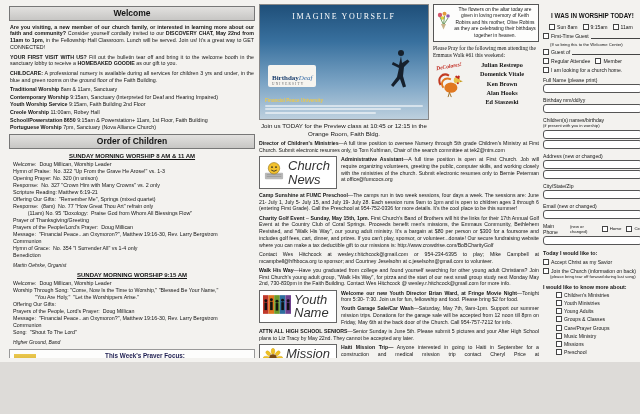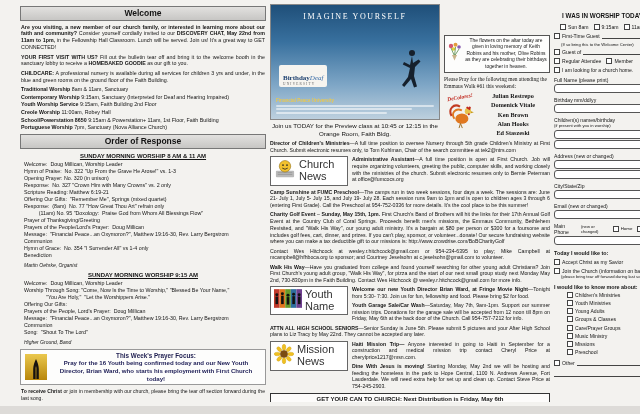--- a/index.html
+++ b/index.html
@@ -1,17 +1,17 @@
 <!DOCTYPE html>
 <html><head>
 <meta charset="utf-8">
 <style>
   html,body{margin:0;padding:0;background:#dddbd8;}
-  .page{width:640px;height:406px;box-sizing:border-box;background:#f3f2ef;color:#141414;
-        display:flex;gap:4px;padding:4px 20px;overflow:hidden;
+  .page{width:640px;height:362px;box-sizing:border-box;background:#f3f2ef;color:#141414;
+        display:flex;gap:4px;padding:4px 9px;overflow:hidden;
         font-family:"Liberation Sans",sans-serif;}
   .col{flex:none;overflow:hidden;}
   .col-left{width:246px;}
   .col-mid{width:280px;}
   .col-right{width:99px;padding-top:4px;box-sizing:border-box;}
 
   
   .sec-hd{background:linear-gradient(#e2e1df,#c7c6c4);border:1px solid #777;
           font-weight:bold;font-size:8.5px;text-align:center;padding:1px 0 2px;margin:2px 0;}
   .bp{font-size:5.3px;line-height:1.3;text-align:justify;margin:2.5px 1px;}
@@ -22,21 +22,21 @@
   .prayer-box{border:1px solid #999;background:#fdfdfc;display:flex;gap:4px;padding:2px 4px;
               margin:4px 0 2px;align-items:center;}
   .pray-ic{width:22px;height:26px;flex:none;background:linear-gradient(#eac84e,#b8860b);
            display:flex;align-items:flex-end;justify-content:center;}
   .prayer-tx{flex:1;text-align:center;}
   .prayer-title{font-weight:bold;font-size:6.3px;color:#1d1d4f;}
   .prayer-body{font-weight:bold;font-size:6.1px;color:#23235a;line-height:1.3;}
   .receive{font-size:5.1px;}
 
   
-  .mid-top{display:flex;gap:4px;align-items:flex-end;}
+  .mid-top{display:flex;gap:4px;}
   .ad{width:170px;height:116px;flex:none;position:relative;border:1px solid #888;box-sizing:border-box;
       background:linear-gradient(180deg,#1f4f79 0%,#38709e 32%,#7ea6c6 70%,#bdd0de 100%);
       color:#fff;text-align:center;font-family:"Liberation Serif",serif;padding-top:7px;}
   .ad-l1{font-size:8px;letter-spacing:1.6px;}
   .ad-l2{font-size:16px;letter-spacing:1px;}
   .ad-logo{position:absolute;left:8px;top:60px;background:#f6f4ef;border-radius:2px;
            padding:2px 4px 1px;color:#1c3f6e;text-align:left;line-height:1;}
   .ad-f1{font-size:7px;font-weight:bold;}
   .ad-f2{font-size:7px;font-style:italic;color:#3a6ea8;}
   .ad-univ{font-size:3.4px;letter-spacing:1.2px;color:#666;}
@@ -52,21 +52,21 @@
   .emmaus-intro{font-size:5.4px;line-height:1.3;}
   .emmaus-row{display:flex;align-items:center;margin-top:1px;}
   .decolores{color:#c0281e;font-style:italic;font-weight:bold;font-size:5.5px;
              transform:rotate(-10deg);display:block;text-align:center;}
   .names{flex:1;text-align:center;font-weight:bold;font-size:6.2px;line-height:1.5;}
   .ad-caption{width:170px;font-size:6.2px;text-align:center;margin-top:2px;line-height:1.25;}
   .mp{font-size:5.2px;line-height:1.3;text-align:justify;margin:2.5px 0;}
   .news-row{display:flex;gap:4px;margin:2.5px 0;align-items:flex-start;}
   .news-box{width:78px;flex:none;border:1px solid #666;background:#fff;display:flex;
             align-items:center;gap:3px;padding:2px 3px;box-sizing:border-box;min-height:25px;}
-  .news-label{font-size:11px;line-height:1.05;color:#333;}
+  .news-label{font-size:13px;line-height:1.05;color:#333;font-style:italic;}
   .news-tx{flex:1;}
   .can-box{border:1.5px solid #333;background:#fcfbfa;text-align:center;padding:2px 5px;margin:3px 0 2px;}
   .can-title{font-weight:bold;font-size:6px;}
   .can-items{font-size:4.9px;line-height:1.3;}
 
   
   .f-title{font-weight:bold;font-size:6.3px;text-align:center;margin:4px 0 5px;}
   .cbrow{display:flex;align-items:center;gap:2px;margin:2.8px 0;font-size:5.1px;}
   .cb{width:4px;height:4px;border:1px solid #444;background:#fff;flex:none;}
   .cbl{margin-right:3px;}
@@ -103,21 +103,21 @@
 
         <div class="time-line"><b>Youth Worship Service</b><span> 9:15am, Faith Building 2nd Floor</span></div>
 
         <div class="time-line"><b>Creole Worship</b><span> 11:00am, Robey Hall</span></div>
 
         <div class="time-line"><b>School/Powerstation 8650</b><span> 9:15am &amp; Powerstation+ 11am, 1st Floor, Faith Building</span></div>
 
         <div class="time-line"><b>Portuguese Worship</b><span> 7pm, Sanctuary (Nova Alliance Church)</span></div>
       </div>
 
-    <div class="sec-hd">Order of Response</div>
+    <div class="sec-hd">Order of Children</div>
     <div class="svc-hd">SUNDAY MORNING WORSHIP 8 AM &amp; 11 AM</div>
     <div class="ord">
 
     <div>Welcome:  Doug Millican, Worship Leader</div>
         <div>Hymn of Praise:  No. 322 "Up From the Grave He Arose!" vs. 1-3</div>
         <div>Opening Prayer: No. 320 (in unison)</div>
         <div>Response:  No. 327 "Crown Him with Many Crowns" vs. 2 only</div>
         <div>Scripture Reading: Matthew 6:19-21</div>
         <div>Offering Our Gifts:  "Remember Me", Springs (mixed quartet)</div>
         <div>Response:  (8am)  No. 77 "How Great Thou Art" refrain only</div>

